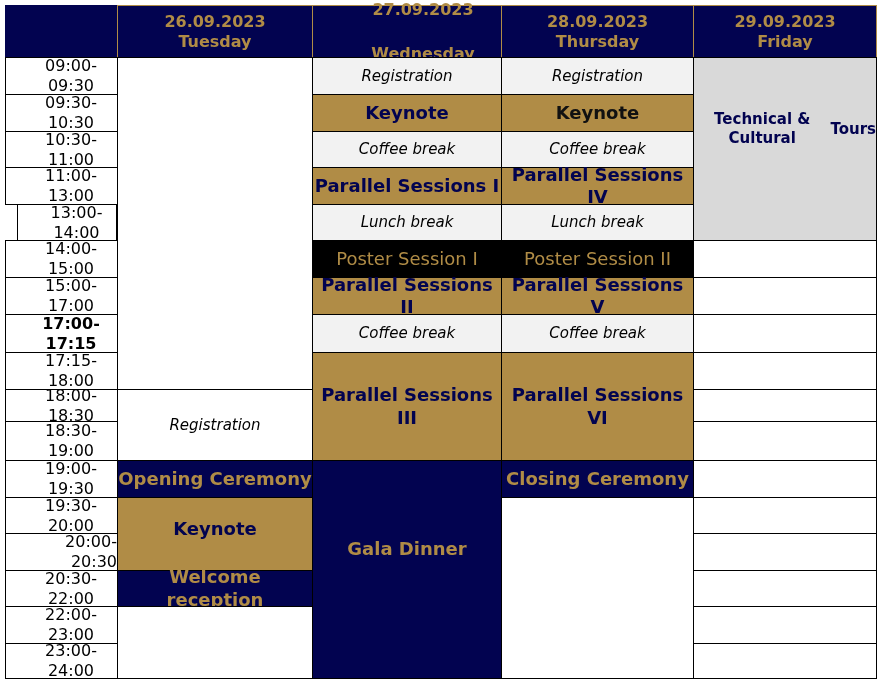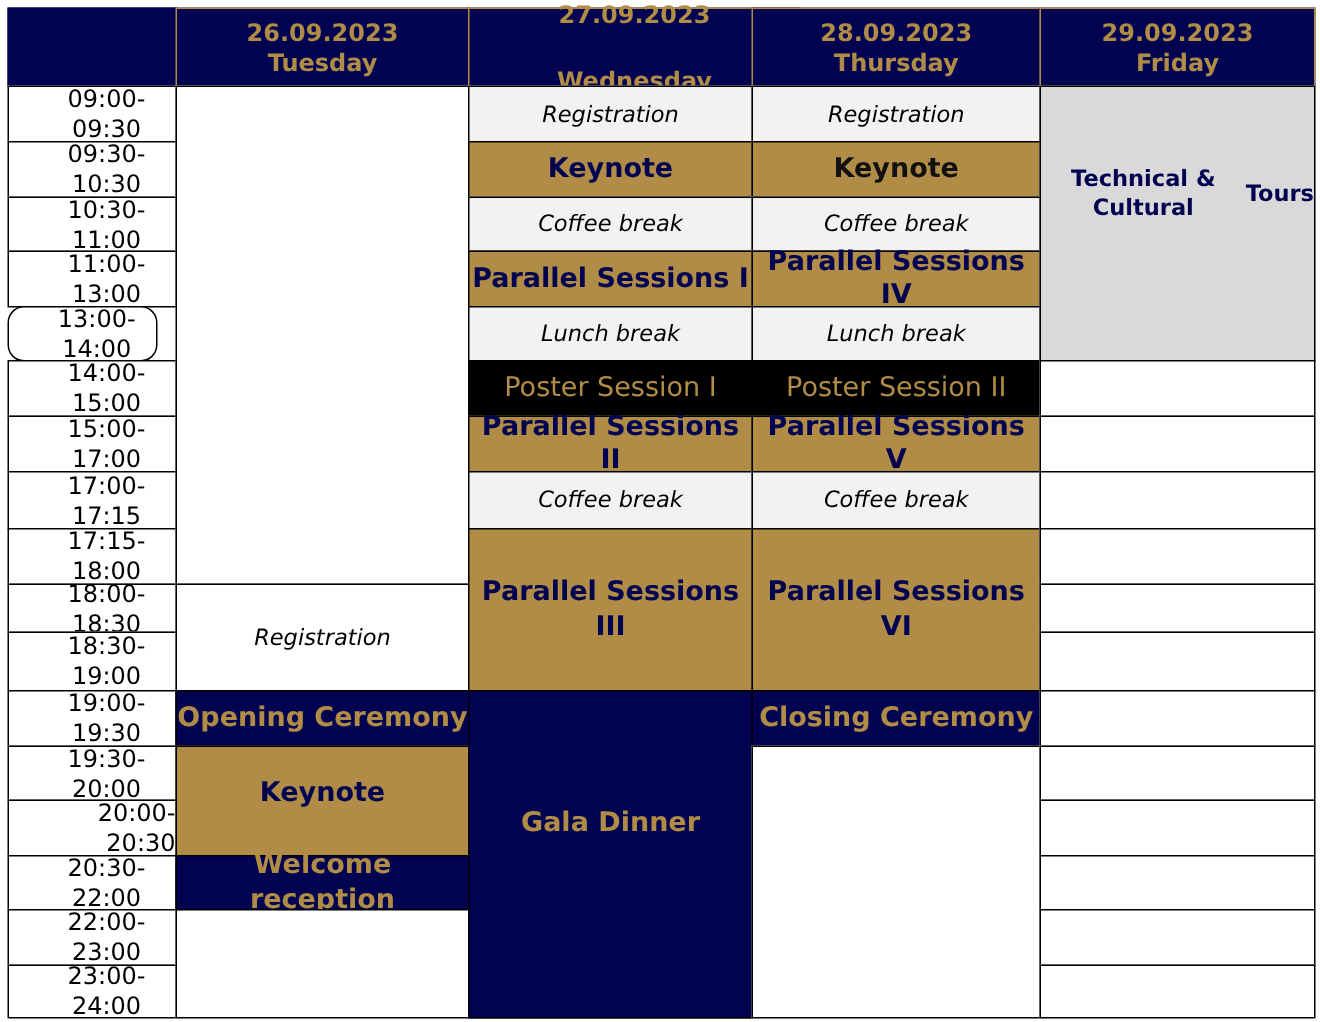--- a/index.html
+++ b/index.html
@@ -38,24 +38,24 @@
   </div>
   <div class="cell hdr" style="left:688px;top:0;width:184px;height:53px;">
     <span>29.09.2023</span>
     <span>Friday</span>
   </div>
 
   <div class="cell time" style="left:0;top:52px;width:113px;height:38px;">09:00-09:30</div>
   <div class="cell time" style="left:0;top:89px;width:113px;height:38px;">09:30-10:30</div>
   <div class="cell time" style="left:0;top:126px;width:113px;height:37px;">10:30-11:00</div>
   <div class="cell time" style="left:0;top:162px;width:113px;height:38px;">11:00-13:00</div>
-  <div class="cell time" style="left:0;top:199px;width:100px;height:37px;border-radius:11px;">13:00-14:00</div>
+  <div class="cell time" style="left:12px;top:199px;width:100px;height:37px;">13:00-14:00</div>
   <div class="cell time" style="left:0;top:235px;width:113px;height:38px;">14:00-15:00</div>
   <div class="cell time" style="left:0;top:272px;width:113px;height:38px;">15:00-17:00</div>
-  <div class="cell time" style="left:0;top:309px;width:113px;height:39px;">17:00-17:15</div>
+  <div class="cell time" style="left:0;top:309px;width:113px;height:39px;font-weight:bold;">17:00-17:15</div>
   <div class="cell time" style="left:0;top:347px;width:113px;height:38px;">17:15-18:00</div>
   <div class="cell time" style="left:0;top:384px;width:113px;height:33px;">18:00-18:30</div>
   <div class="cell time" style="left:0;top:416px;width:113px;height:40px;">18:30-19:00</div>
   <div class="cell time" style="left:0;top:455px;width:113px;height:38px;">19:00-19:30</div>
   <div class="cell time" style="left:0;top:492px;width:113px;height:37px;">19:30-20:00</div>
   <div class="cell time" style="left:0;top:528px;width:113px;height:38px;text-align:right;">20:00-20:30</div>
   <div class="cell time" style="left:0;top:565px;width:113px;height:37px;">20:30-22:00</div>
   <div class="cell time" style="left:0;top:601px;width:113px;height:38px;">22:00-23:00</div>
   <div class="cell time" style="left:0;top:638px;width:113px;height:36px;">23:00-24:00</div>
 

